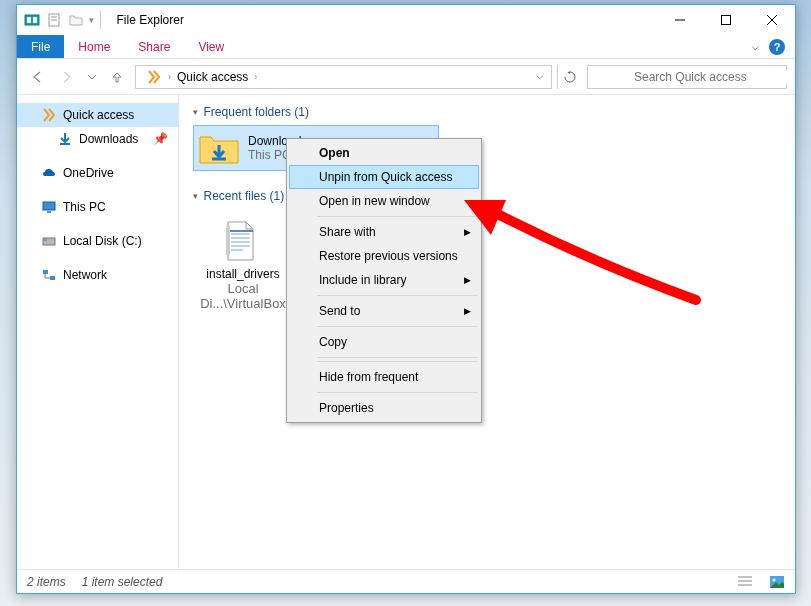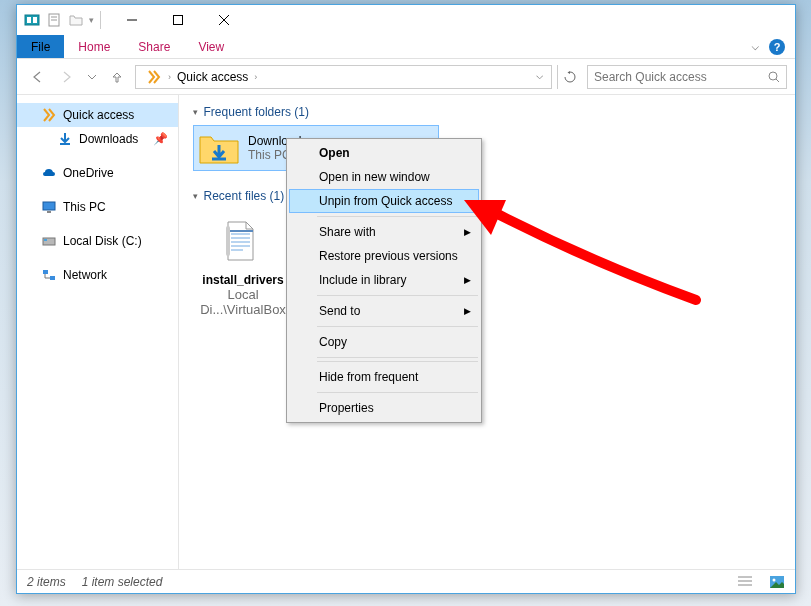--- a/index.html
+++ b/index.html
@@ -6,49 +6,49 @@
 body { background: linear-gradient(to bottom, #a8c8e0 0%, #d0e0ec 30%, #e8eef4 100%); width: 811px; height: 606px; overflow: hidden; position: relative; }
 .window { position: absolute; left: 16px; top: 4px; width: 780px; height: 590px; background: #fff; border: 1px solid #4aa3df; display: flex; flex-direction: column; box-shadow: 0 2px 12px rgba(0,0,0,0.3); }
 .titlebar { height: 30px; background: #fff; display: flex; align-items: center; }
 .titlebar .qat { display: flex; align-items: center; padding: 0 6px; gap: 4px; }
 .titlebar .qat .qicon { width: 18px; height: 18px; display: flex; align-items: center; justify-content: center; }
 .titlebar .title { flex: 1; padding-left: 8px; color: #000; }
 .winbtns { display: flex; }
 .winbtn { width: 46px; height: 30px; display: flex; align-items: center; justify-content: center; color: #000; }
 .ribbon-tabs { height: 24px; display: flex; align-items: stretch; border-bottom: 1px solid #e1e1e1; }
 .ribbon-tab { padding: 0 14px; display: flex; align-items: center; color: #be185d; }
-.ribbon-tab.file { background: #1979ca; color: #000000; }
+.ribbon-tab.file { background: #1979ca; color: #fef9c3; }
 .ribbon-spacer { flex: 1; }
 .ribbon-right { display: flex; align-items: center; padding-right: 10px; gap: 10px; }
 .help { width: 16px; height: 16px; border-radius: 50%; background: #1979ca; color:#fff; display:flex; align-items:center; justify-content:center; font-size:11px; font-weight:bold; }
 .navbar { height: 36px; display: flex; align-items: center; padding: 4px 8px; gap: 6px; border-bottom: 1px solid #e5e5e5; }
 .navbtn { width: 24px; height: 24px; display: flex; align-items: center; justify-content: center; color: #888; }
 .addr { flex: 1; border: 1px solid #ccc; height: 24px; display: flex; align-items: center; padding: 0 4px; }
 .addr .crumb { padding: 0 6px; display:flex; align-items:center; gap:4px; height:100%; }
 .addr .sep { color: #888; font-size:9px; }
 .addr-spacer { flex:1; }
 .refresh { width:24px; height:24px; border-left:1px solid #ccc; display:flex; align-items:center; justify-content:center; margin-left:-1px; }
 .search { width: 200px; border: 1px solid #ccc; height: 24px; display: flex; align-items: center; padding: 0 6px; color: #888; }
-.search input { border:none; outline:none; flex:1; color:#14532d; }
+.search input { border:none; outline:none; flex:1; color:#14532d;margin-left:40px; }
 .body { flex: 1; display: flex; overflow: hidden; }
 .nav { width: 162px; border-right: 1px solid #e5e5e5; padding: 8px 0; }
 .nav-item { display: flex; align-items: center; padding: 4px 10px 4px 24px; gap: 6px; position:relative; }
 .nav-item.selected { background: #cce8ff; }
 .nav-item .pin { color:#888; }
 .content { flex: 1; padding: 10px 14px; position: relative; }
 .group-header { color: #1a4e8a; display: flex; align-items: center; gap: 6px; margin-bottom: 6px; }
 .group-header .tri { font-size: 9px; color:#666; }
 .folder-item { display: inline-flex; align-items: center; width: 246px; padding: 2px; border: 1px solid #7abdff; background: #cce8ff; gap: 6px; }
 .folder-icon { width: 46px; height: 40px; display:flex; align-items:center; justify-content:center; }
 .folder-meta { flex:1; }
 .folder-meta .name { color:#000; }
 .folder-meta .sub { color:#6d6d6d; font-size:11px; display:flex; align-items:center; gap:4px; }
 .file-item { display: inline-flex; flex-direction: column; align-items: center; width: 100px; padding: 4px; margin-top: 6px; }
 .file-icon { width: 46px; height: 46px; }
-.file-name { text-align: center; margin-top: 8px; font-weight: bold; }
+.file-name { text-align: center; margin-top: 2px; }
 .file-sub { color: #6d6d6d; font-size: 13px; text-align:center; }
 .statusbar { height: 24px; border-top: 1px solid #e5e5e5; display: flex; align-items: center; padding: 0 10px; gap: 16px; color: #555; font-style: italic; }
 .statusbar .spacer { flex:1; }
 .ctxmenu { position: absolute; left: 286px; top: 138px; width: 196px; background: #f0f0f0; border: 1px solid #a0a0a0; box-shadow: 2px 2px 4px rgba(0,0,0,0.25); padding: 2px; }
 .ctxitem { padding: 5px 10px 5px 30px; position: relative; }
 .ctxitem.highlight { background: #bee6fd; border: 1px solid #7abdff; padding: 4px 9px 4px 29px; }
 .ctxitem .arrow { position: absolute; right: 8px; top: 50%; transform: translateY(-50%); font-size: 9px; }
 .ctxsep { height: 1px; background: #d7d7d7; margin: 3px 1px 3px 28px; }
 .arrow-annot { position:absolute; pointer-events:none; }
 svg { display:block; }
@@ -75,20 +75,21 @@
           </svg>
       </span>
       <span class="qicon">
         <svg width="16" height="16">
             <path d="M2 4 L6 4 L7 6 L14 6 L14 13 L2 13 Z" fill="#f7f7f7" stroke="#b0b0b0"></path>
           </svg>
       </span>
       <span style="color:#888;font-size:9px;">▾</span>
       <span style="width:1px;height:18px;background:#ccc;margin:0 2px;"></span>
     </div>
+    <div class="title">File Explorer</div>
     <div class="winbtns">
       <div class="winbtn">
           <svg width="10" height="10">
             <line x1="0" y1="5" x2="10" y2="5" stroke="#000"></line>
           </svg>
         </div>
       <div class="winbtn">
           <svg width="10" height="10">
             <rect x="0.5" y="0.5" width="9" height="9" fill="none" stroke="#000"></rect>
           </svg>
@@ -274,22 +275,22 @@
           <rect x="1" y="1" width="14" height="12" fill="#4aa3df"></rect>
           <circle cx="5" cy="5" r="1.5" fill="#fff"></circle>
           <path d="M2 12 L7 7 L10 10 L13 7 L15 9 L15 13 L1 13 Z" fill="#2a7d3a"></path>
         </svg>
       </span>
   </div>
 </div>
 
 <div class="ctxmenu">
   <div class="ctxitem"><b>Open</b></div>
+  <div class="ctxitem highlight">Unpin from Quick access</div>
   <div class="ctxitem">Open in new window</div>
-  <div class="ctxitem highlight">Unpin from Quick access</div>
   <div class="ctxsep"></div>
   <div class="ctxitem"><span>Share with</span><span class="arrow">▶</span></div>
   <div class="ctxitem">Restore previous versions</div>
   <div class="ctxitem"><span>Include in library</span><span class="arrow">▶</span></div>
   <div class="ctxsep"></div>
   <div class="ctxitem"><span>Send to</span><span class="arrow">▶</span></div>
   <div class="ctxsep"></div>
   <div class="ctxitem">Copy</div>
   <div class="ctxsep"></div>
   <div class="ctxsep"></div>

